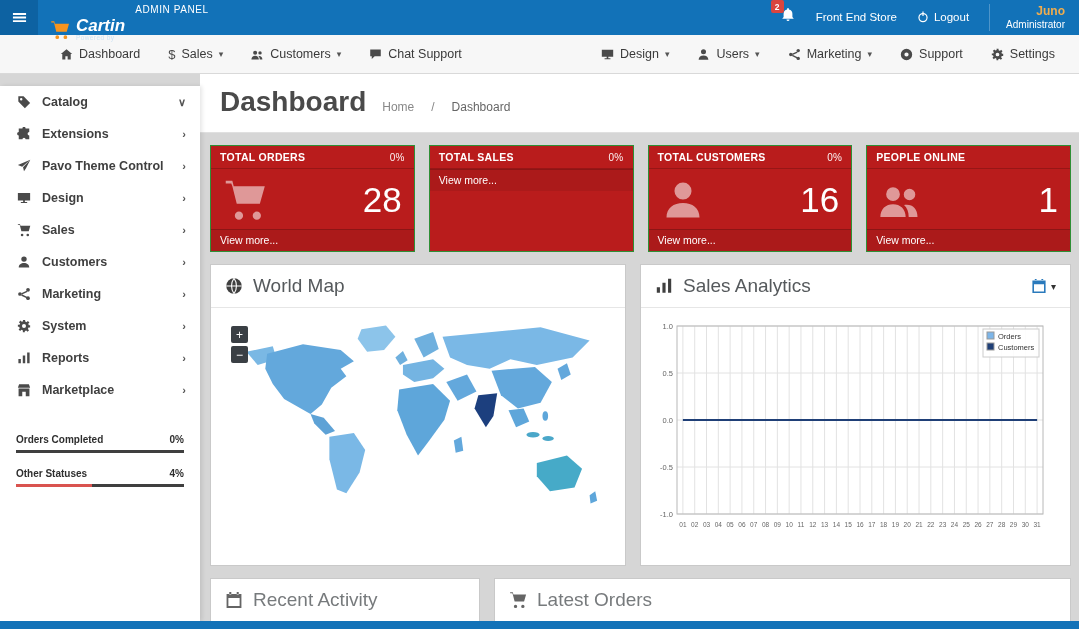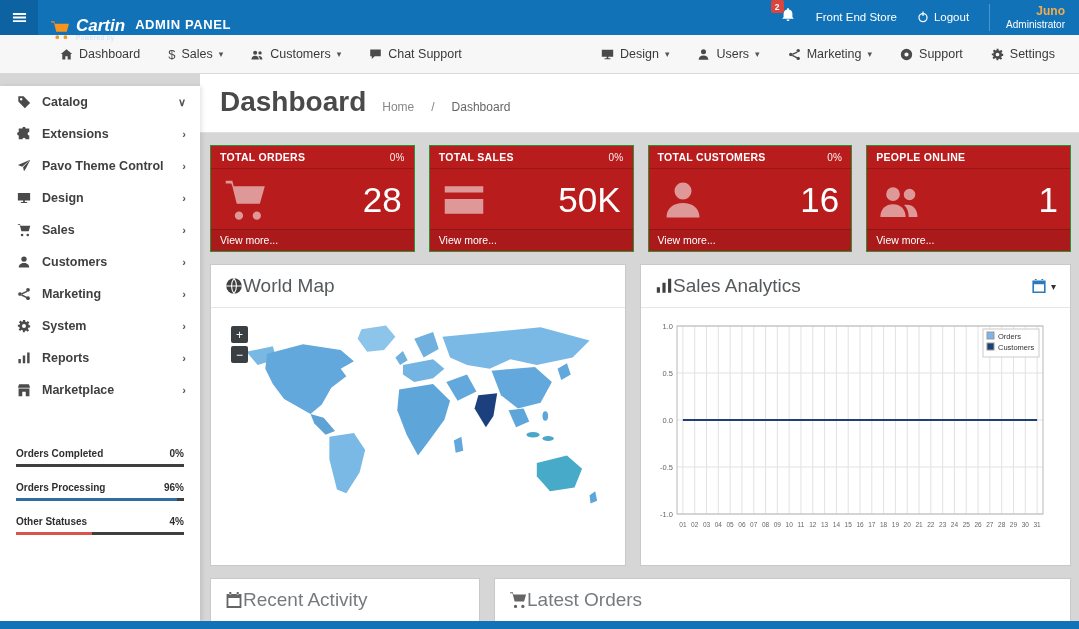--- a/index.html
+++ b/index.html
@@ -11,21 +11,21 @@
   svg text{font-family:"Liberation Sans",sans-serif;}
 
   
   .topbar{position:absolute;top:0;left:0;right:0;height:35px;background:#1272b8;display:flex;align-items:center;color:#fff;z-index:30;}
   .menu-btn{width:38px;height:35px;background:#0d62a2;border:none;color:#fff;font-size:15px;cursor:pointer;display:flex;align-items:center;justify-content:center;}
   .brand{display:flex;align-items:center;gap:6px;padding:0 10px 0 12px;cursor:pointer;margin-top:24px;}
   .brand-cart{font-size:20px;color:#f7941e;}
   .brand-col{display:flex;flex-direction:column;line-height:1.05;}
   .brand-name{font-size:17px;font-weight:bold;font-style:italic;color:#fff;}
   .brand-sub{font-size:6.5px;color:#cfe3f4;letter-spacing:.4px;}
-  .admin-label{font-size:13px;font-weight:bold;letter-spacing:.6px;color:#fff;align-self:flex-start;margin-top:17px;}
+  .admin-label{font-size:10px;font-weight:normal;letter-spacing:.6px;color:#fff;align-self:flex-start;margin-top:4px;}
   .topbar-right{margin-left:auto;display:flex;align-items:center;gap:20px;padding-right:14px;}
   .bell-wrap{position:relative;font-size:16px;cursor:pointer;}
   .badge{position:absolute;top:-7px;left:-9px;background:#d9453f;color:#fff;font-size:8.5px;min-width:13px;height:13px;border-radius:2px;display:flex;align-items:center;justify-content:center;font-weight:bold;padding:0 2px;}
   .top-link{font-size:11.5px;color:#fff;display:flex;gap:5px;align-items:center;cursor:pointer;}
   .top-link .icon{font-size:12px;}
   .user-block{display:flex;flex-direction:column;align-items:flex-end;line-height:1.2;padding-left:16px;border-left:1px solid rgba(255,255,255,.25);cursor:pointer;}
   .user-name{color:#f0ad4e;font-size:12px;font-weight:bold;}
   .user-role{color:#fff;font-size:10px;}
 
   
@@ -34,21 +34,21 @@
   .nav-right{display:flex;margin-left:auto;padding-right:10px;}
   .nav-item{display:flex;align-items:center;gap:6px;padding:0 14px;font-size:12.5px;color:#3a3a3a;cursor:pointer;white-space:nowrap;}
   .nav-item .icon{font-size:13px;color:#4a4a4a;}
   .caret{font-size:9px;color:#555;}
 
   
   .sidebar{position:absolute;top:86px;left:0;width:200px;bottom:8px;background:#fff;z-index:20;box-shadow:2px 0 4px rgba(0,0,0,.1);}
   .side-item{display:flex;align-items:center;gap:10px;height:32px;padding:0 14px 0 16px;font-size:12.5px;font-weight:bold;color:#3f3f3f;cursor:pointer;}
   .side-item .icon{font-size:14px;width:16px;color:#4a4a4a;}
   .side-item .chev{margin-left:auto;font-size:11px;color:#555;}
-  .side-stats{margin-top:42px;padding:0 16px;}
+  .side-stats{margin-top:28px;padding:0 16px;}
   .stat{margin-bottom:15px;}
   .stat-row{display:flex;justify-content:space-between;font-size:10px;font-weight:bold;color:#2e2e2e;margin-bottom:5px;}
   .stat-bar{height:3px;background:#3f3f3f;position:relative;}
   .stat-fill{position:absolute;left:0;top:0;bottom:0;}
 
   
   .main{position:absolute;top:74px;left:200px;right:0;bottom:8px;overflow:hidden;}
   .page-head{background:#fff;padding:12px 20px 14px;display:flex;align-items:baseline;gap:16px;border-bottom:1px solid #e0e0e0;}
   .page-title{font-size:28px;font-weight:bold;color:#4a4a4a;}
   .breadcrumb{font-size:12px;color:#888;display:flex;gap:17px;}
@@ -60,21 +60,21 @@
   .card{flex:1;background:#b91c1c;color:#fff;border:1px solid #2f8f35;}
   .card-head{display:flex;justify-content:space-between;align-items:center;padding:5px 9px;border-bottom:1px solid rgba(0,0,0,.18);font-size:10.5px;font-weight:bold;letter-spacing:.3px;}
   .card-badge{font-size:10px;font-weight:normal;opacity:.95;}
   .card-body{display:flex;justify-content:space-between;align-items:center;padding:9px 12px 7px;}
   .card-body .icon{font-size:44px;color:rgba(255,255,255,.55);}
   .card-value{font-size:35px;font-weight:400;}
   .card-foot{font-size:10.5px;padding:4px 9px 5px;border-top:1px solid rgba(0,0,0,.18);background:rgba(0,0,0,.07);cursor:pointer;}
 
   .row2{display:flex;gap:14px;margin-top:12px;align-items:flex-start;}
   .panel{background:#fff;border:1px solid #c9c9c9;}
-  .panel-head{display:flex;align-items:center;padding:10px 14px;border-bottom:1px solid #e6e6e6;color:#55595c;font-size:19px;}
+  .panel-head{display:flex;align-items:center;gap:10px;padding:10px 14px;border-bottom:1px solid #e6e6e6;color:#55595c;font-size:19px;}
   .panel-head .icon{font-size:18px;color:#3f3f3f;}
   .map-panel{width:416px;flex:none;height:302px;position:relative;overflow:hidden;}
   .chart-panel{flex:1;height:302px;position:relative;overflow:hidden;}
   .map-body{position:relative;padding:8px 8px 0;}
   .map-svg{display:block;width:396px;margin:0 auto;}
   .zoom{position:absolute;left:20px;top:18px;z-index:5;display:flex;flex-direction:column;gap:3px;}
   .zoom button{width:17px;height:17px;background:#3a3f44;color:#fff;border:none;font-size:12px;line-height:1;cursor:pointer;border-radius:2px;}
   .chart-body{padding:10px 8px 0 6px;}
   .cal-dd{margin-left:auto;display:flex;align-items:center;gap:4px;cursor:pointer;}
   .cal-dd .icon{font-size:16px;color:#2a7abc;}
@@ -344,29 +344,20 @@
       <div class="stat">
         <div class="stat-row">
           <span>Orders Completed</span>
           <span>0%</span>
         </div>
         <div class="stat-bar">
           <div class="stat-fill" style="width: 0%; background: rgb(63, 63, 63);"></div>
         </div>
       </div>
 
-      <div class="stat">
-        <div class="stat-row">
-          <span>Orders Processing</span>
-          <span>96%</span>
-        </div>
-        <div class="stat-bar">
-          <div class="stat-fill" style="width: 96%; background: rgb(46, 109, 164);"></div>
-        </div>
-      </div>
 
       <div class="stat">
         <div class="stat-row">
           <span>Other Statuses</span>
           <span>4%</span>
         </div>
         <div class="stat-bar">
           <div class="stat-fill" style="width: 45%; background: rgb(217, 83, 79);"></div>
         </div>
       </div>
@@ -400,28 +391,20 @@
             </span>
             <span class="card-value">28</span>
           </div>
           <div class="card-foot">View more...</div>
         </div>
 
         <div class="card">
           <div class="card-head">
             <span>TOTAL SALES</span>
             <span class="card-badge">0%</span>
-          </div>
-          <div class="card-body">
-            <span class="icon">
-              <svg viewBox="0 0 16 16" fill="currentColor" aria-hidden="true">
-                <path fill-rule="evenodd" d="M1 3h14v10H1zm0 2.3h14v2.3H1z"></path>
-              </svg>
-            </span>
-            <span class="card-value">50K</span>
           </div>
           <div class="card-foot">View more...</div>
         </div>
 
         <div class="card">
           <div class="card-head">
             <span>TOTAL CUSTOMERS</span>
             <span class="card-badge">0%</span>
           </div>
           <div class="card-body">

